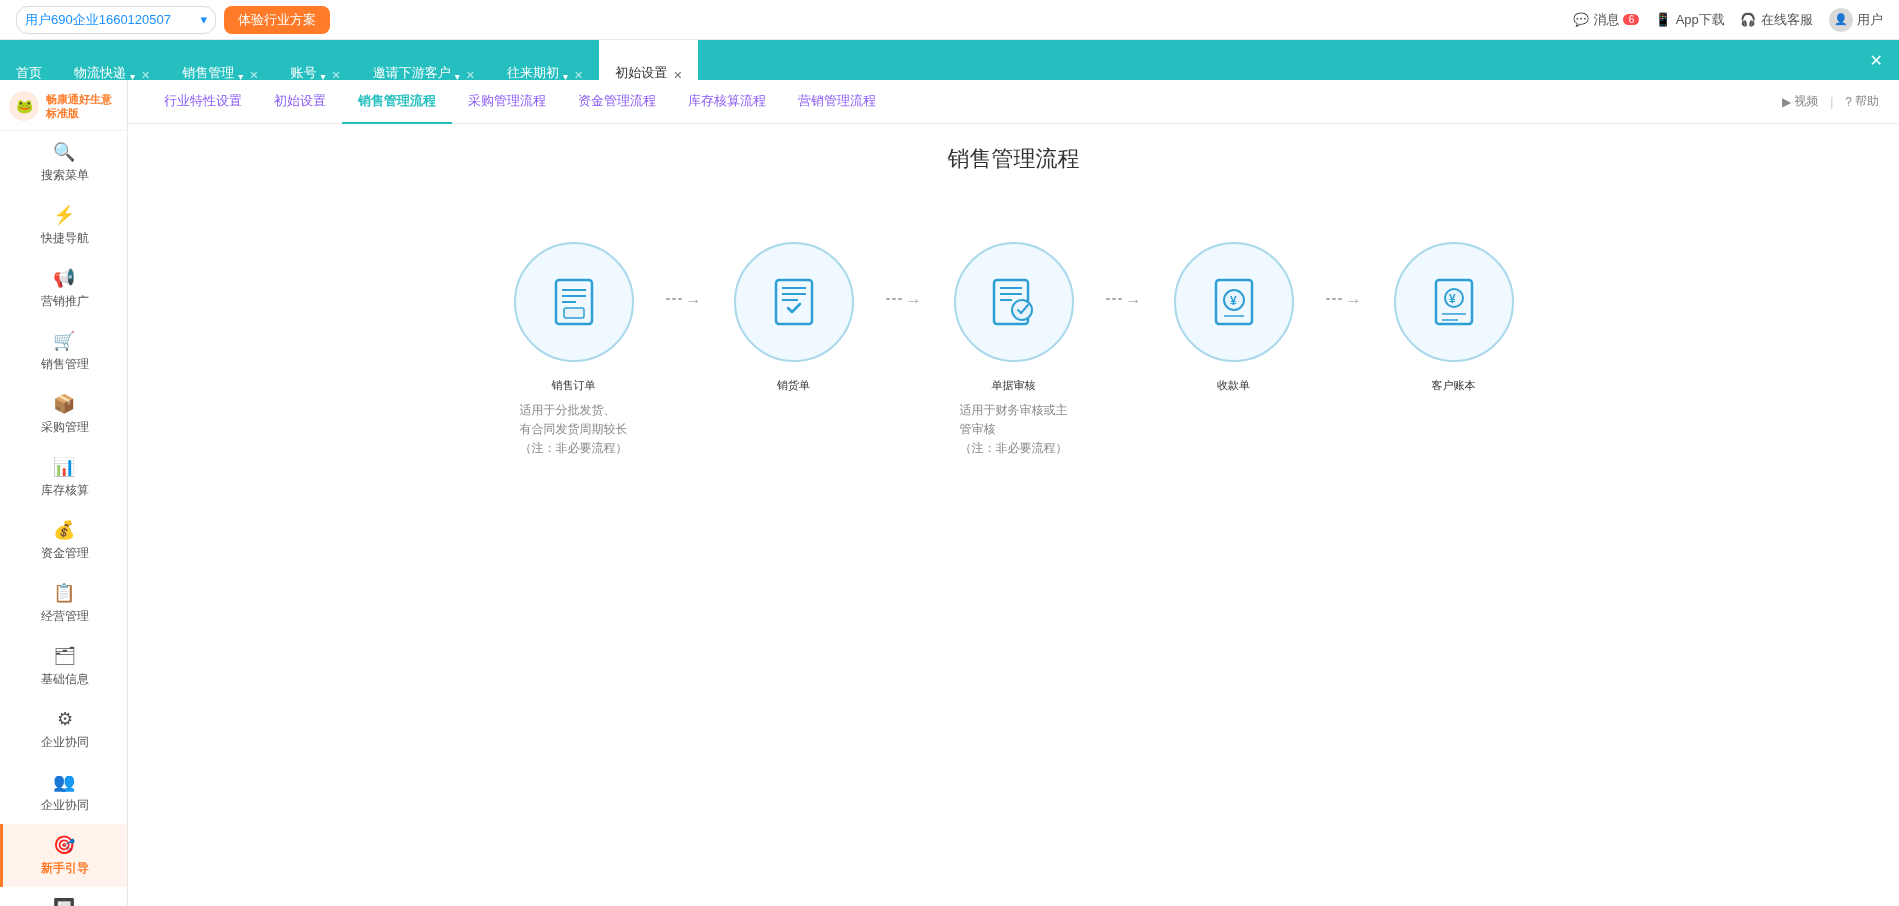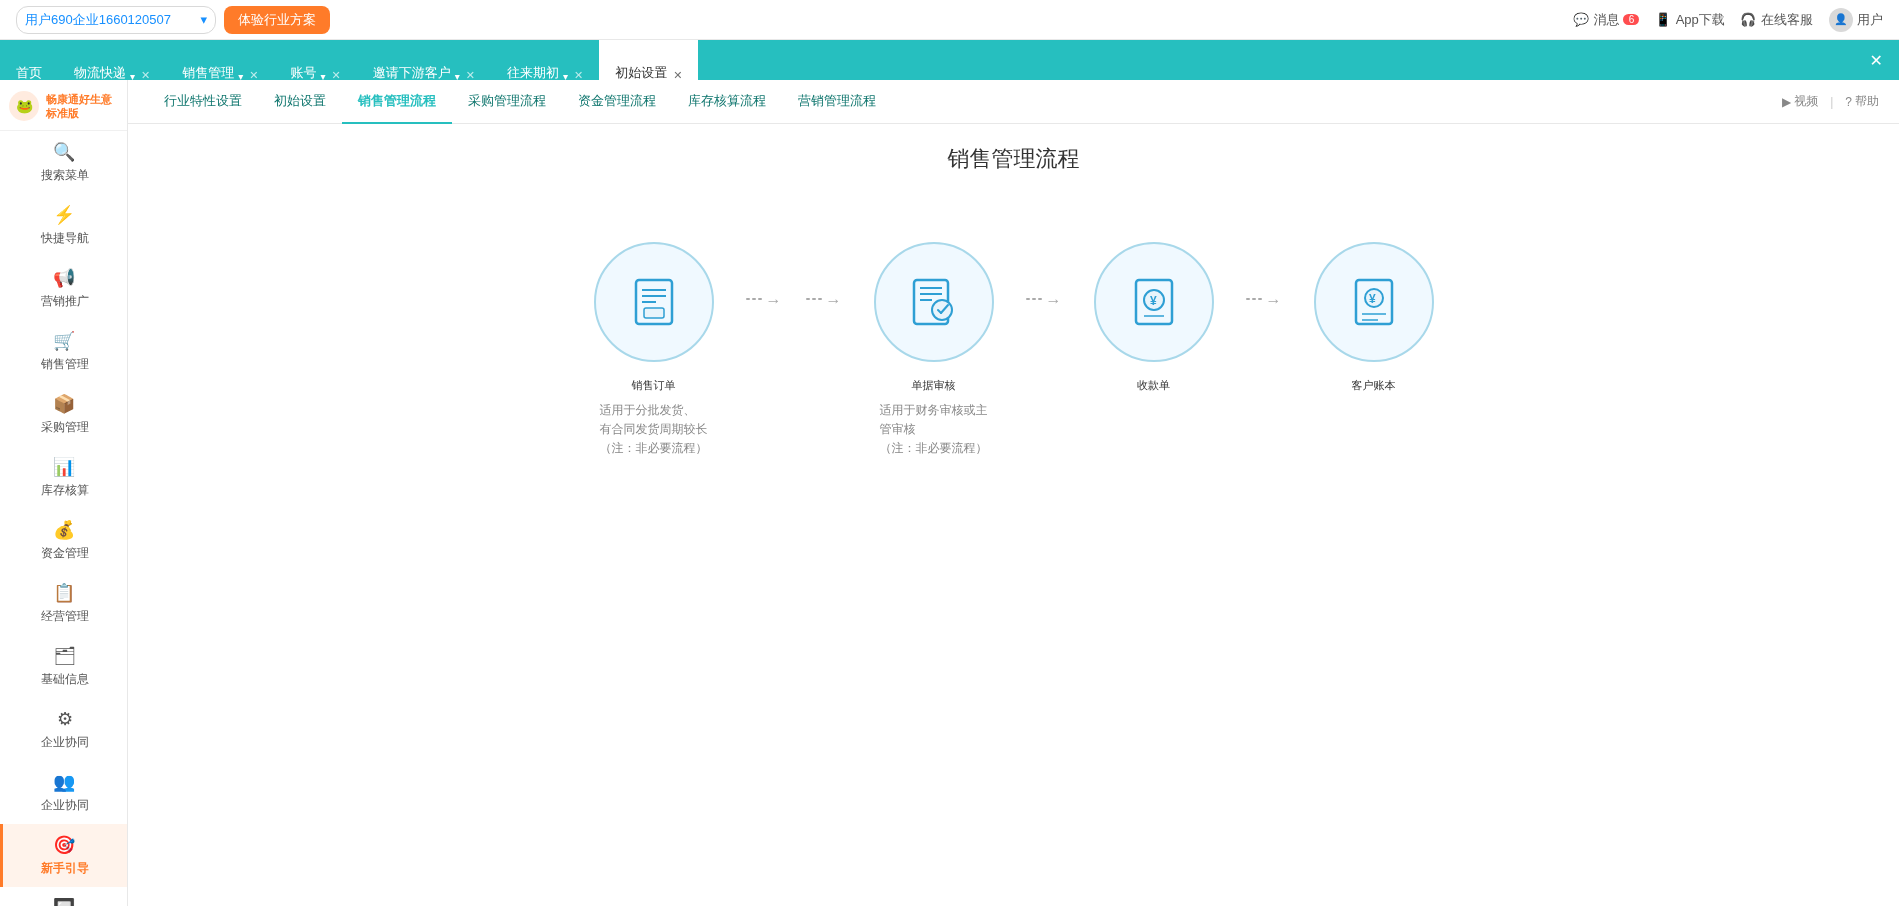--- a/index.html
+++ b/index.html
@@ -125,21 +125,21 @@
       height: 44px;
       justify-content: space-between;
     }
     .sub-tabs-left { display: flex; align-items: center; gap: 0; }
     .sub-tab {
       padding: 0 16px;
       height: 44px;
       display: flex;
       align-items: center;
       font-size: 13px;
-      color: #0f766e;
+      color: #8b5cf6;
       cursor: pointer;
       border-bottom: 2px solid transparent;
       white-space: nowrap;
     }
     .sub-tab.active { color: #26bfbf; border-bottom-color: #26bfbf; font-weight: bold; }
     .sub-tabs-right { display: flex; align-items: center; gap: 12px; font-size: 12px; color: #888; }
     .sub-tabs-right span { cursor: pointer; display: flex; align-items: center; gap: 3px; }
 
     
     .page-content { flex: 1; padding: 20px 40px; }
@@ -389,20 +389,33 @@
 
         <div class="flow-arrow">
           <div class="arrow-dashed">
             <div class="arrow-dot"></div>
               <div class="arrow-dot"></div>
               <div class="arrow-dot"></div>
             <span class="arrow-head">→</span>
           </div>
         </div>
 
+        <div class="flow-step">
+          <div class="flow-circle">
+            <svg viewBox="0 0 56 56" fill="none">
+              <rect x="10" y="6" width="36" height="44" rx="3" stroke="#2e9fd4" stroke-width="2.5" fill="none"></rect>
+              <line x1="16" y1="14" x2="40" y2="14" stroke="#2e9fd4" stroke-width="2"></line>
+              <line x1="16" y1="20" x2="40" y2="20" stroke="#2e9fd4" stroke-width="2"></line>
+              <line x1="16" y1="26" x2="32" y2="26" stroke="#2e9fd4" stroke-width="2"></line>
+              <polyline points="22,34 26,38 34,30" stroke="#2e9fd4" stroke-width="2.5" fill="none" stroke-linecap="round" stroke-linejoin="round"></polyline>
+            </svg>
+          </div>
+          <div class="flow-label">销货单</div>
+          <div class="flow-desc"></div>
+        </div>
 
         <div class="flow-arrow">
           <div class="arrow-dashed">
             <div class="arrow-dot"></div>
               <div class="arrow-dot"></div>
               <div class="arrow-dot"></div>
             <span class="arrow-head">→</span>
           </div>
         </div>
 

